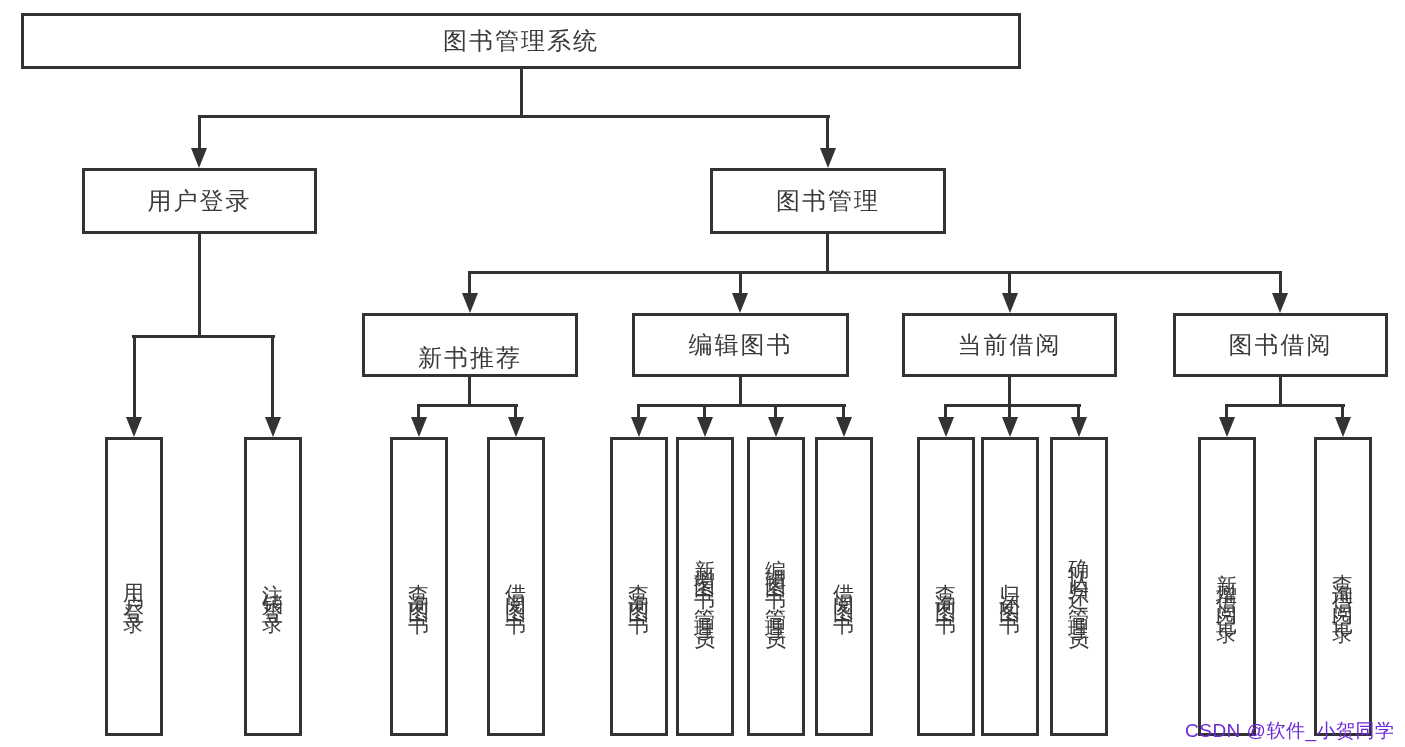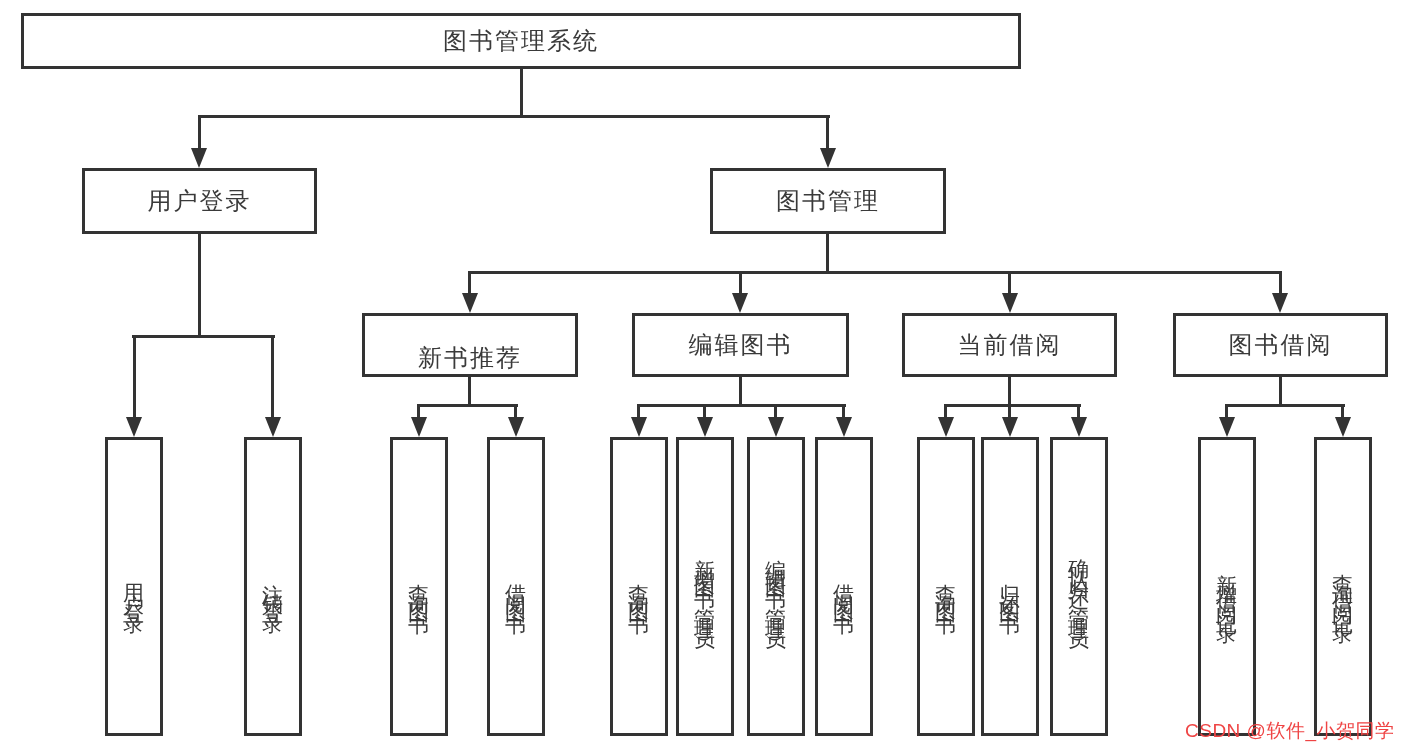--- a/index.html
+++ b/index.html
@@ -19,21 +19,21 @@
   }
   .vl{position:absolute;width:3px;background:#333;}
   .hl{position:absolute;height:3px;background:#333;}
   .arr{
     position:absolute;width:0;height:0;
     border-left:8px solid transparent;border-right:8px solid transparent;
     border-top:20px solid #333;
   }
   .watermark{
     position:absolute;left:1185px;top:718px;z-index:10;
-    font-size:19px;color:#ef4444;letter-spacing:0.5px;white-space:nowrap;
+    font-size:19px;color:#6d28d9;letter-spacing:0.5px;white-space:nowrap;
   }
 </style>
 </head>
 <body>
 
 <div class="canvas">
 
   <div class="box hbox" style="left:21px;top:13px;width:1000px;height:56px;">
     <span>图书管理系统</span>
   </div>

